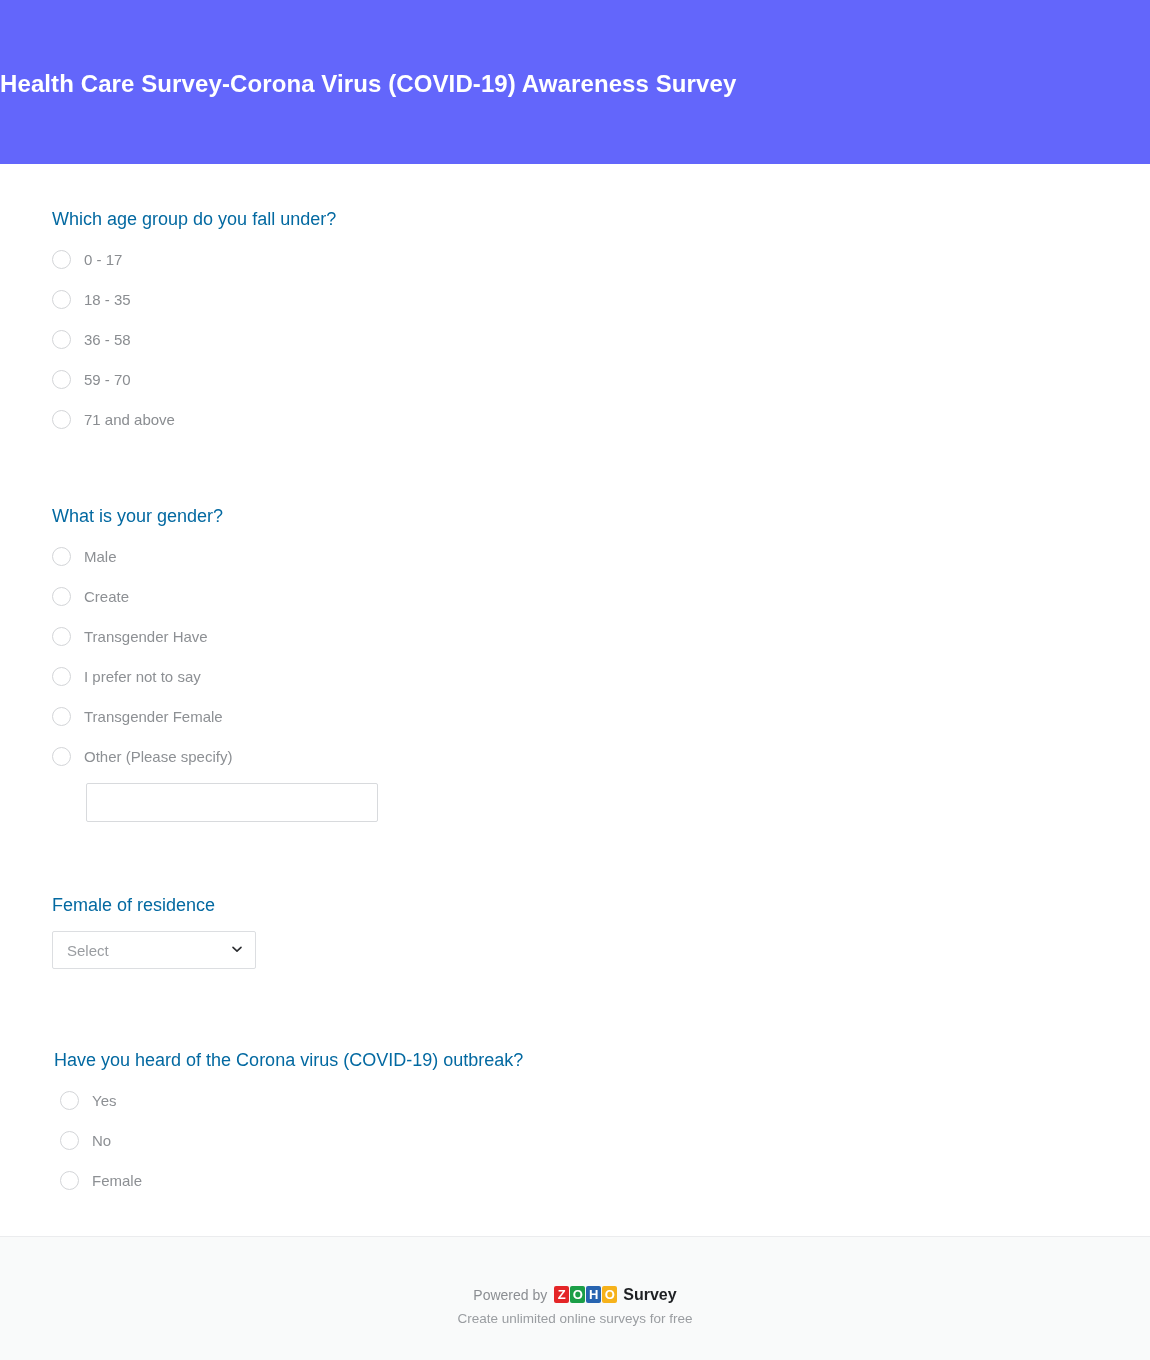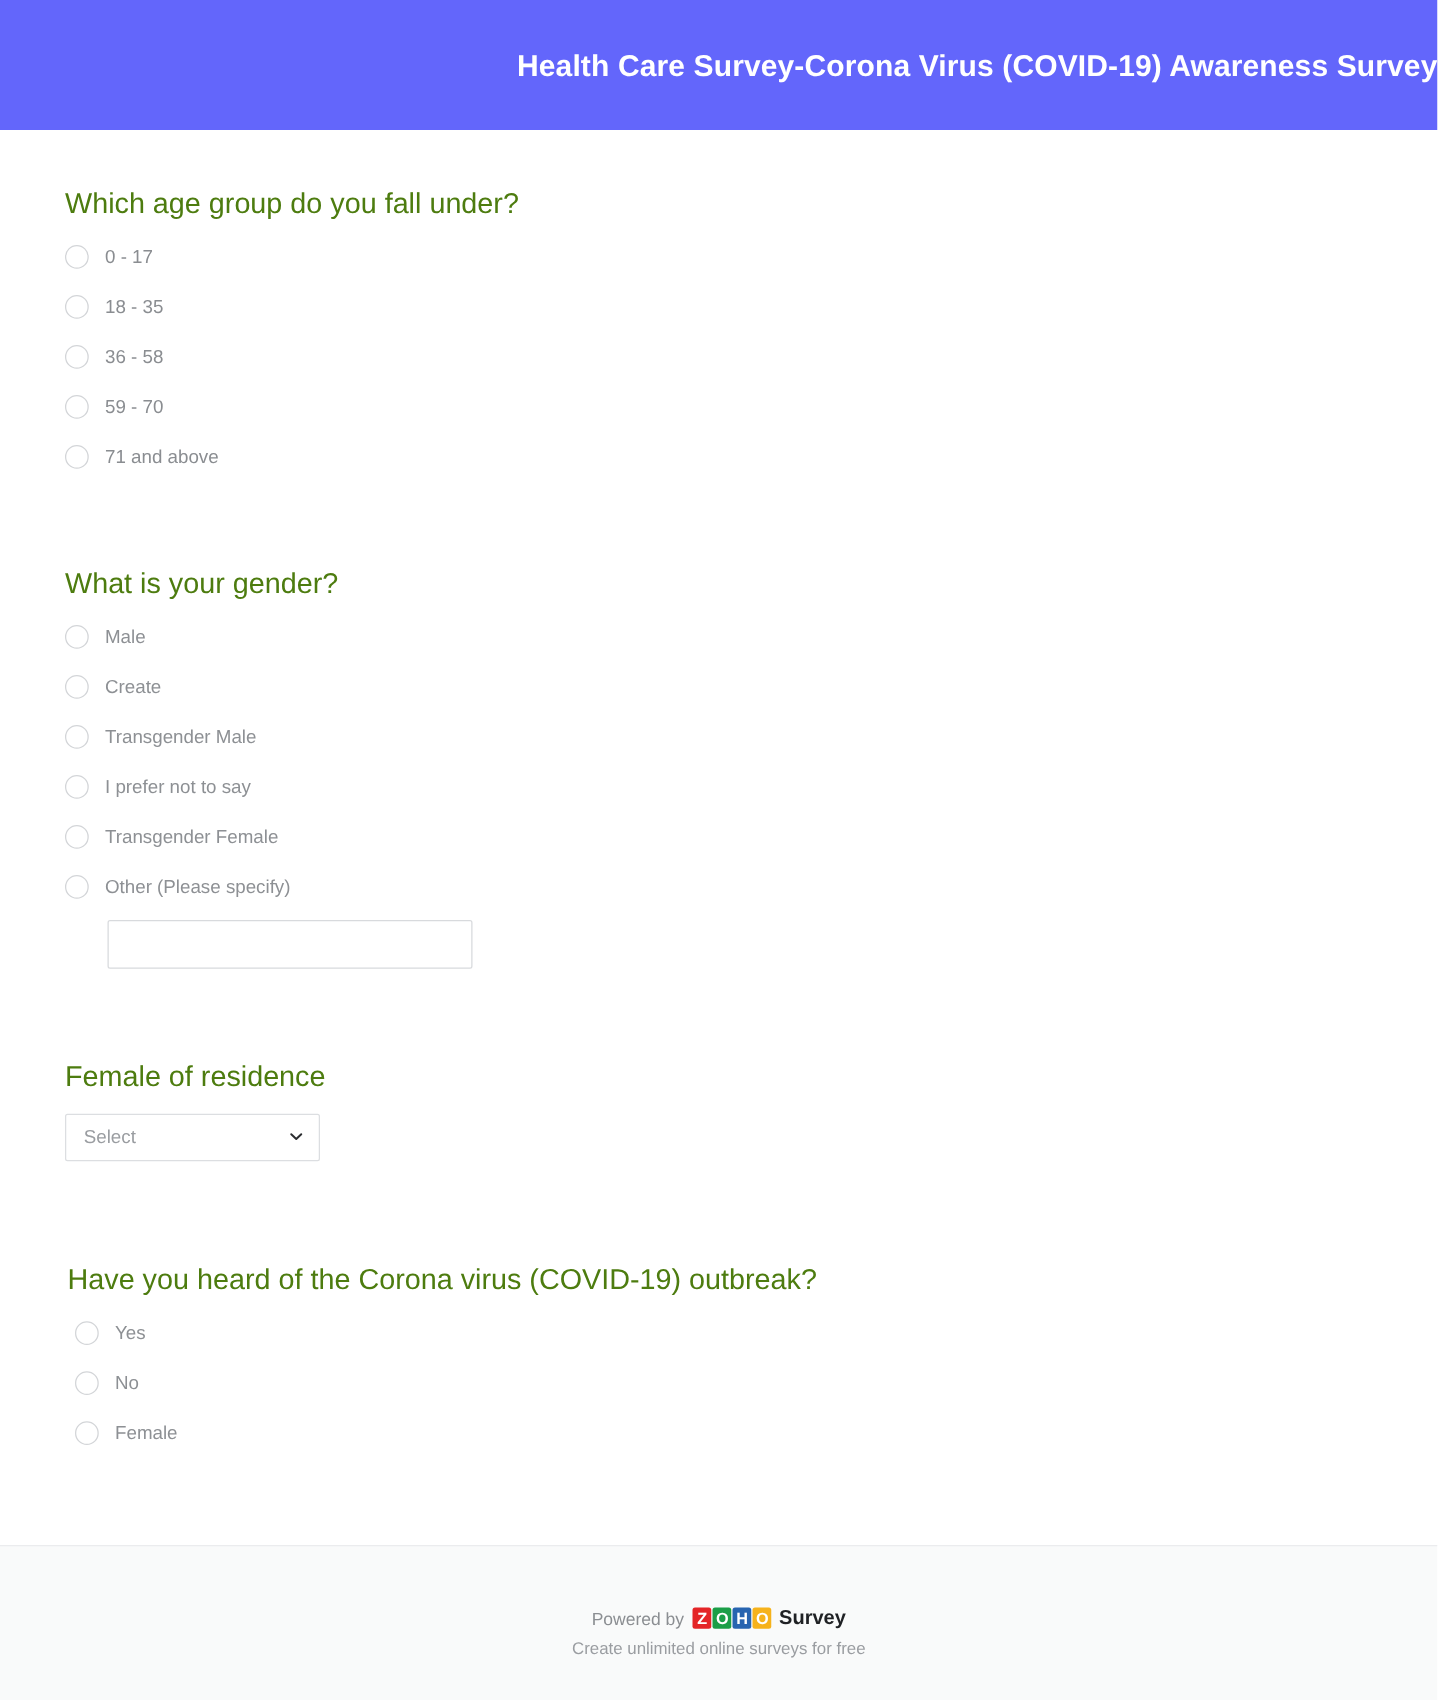--- a/index.html
+++ b/index.html
@@ -13,25 +13,25 @@
     height: 1360px;
     font-family: "Liberation Sans", sans-serif;
     -webkit-font-smoothing: antialiased;
     position: relative;
     overflow: hidden;
   }
 
   
   .survey-header {
     width: 100%;
-    height: 104px;
+    height: 164px;
     background: #6366fb;
     display: flex;
     align-items: center;
-    justify-content: flex-end;
+    justify-content: flex-start;
   }
   .survey-title {
     color: #ffffff;
     font-size: 24px;
     font-weight: bold;
     letter-spacing: 0.1px;
     text-align: center;
     margin: 0;
     padding-top: 4px;
   }
@@ -44,22 +44,22 @@
   }
   .question-block {
     padding-top: 0;
   }
   .q1 { margin-top: 44px; }
   .q2 { margin-top: 72px; }
   .q3 { margin-top: 72px; }
   .q4 { margin-top: 80px; padding-left: 2px; }
 
   .question-title {
-    font-size: 23px;
-    color: #4d7c0f;
+    font-size: 18px;
+    color: #0369a1;
     font-weight: normal;
     margin: 0 0 14px 0;
     line-height: 1.3;
   }
 
   .option-row {
     display: flex;
     align-items: center;
     height: 28px;
     margin-bottom: 12px;
@@ -235,21 +235,21 @@
     <div class="option-row">
       <span class="radio-circle"></span>
       <span class="option-label">Male</span>
     </div>
     <div class="option-row">
       <span class="radio-circle"></span>
       <span class="option-label">Create</span>
     </div>
     <div class="option-row">
       <span class="radio-circle"></span>
-      <span class="option-label">Transgender Male</span>
+      <span class="option-label">Transgender Have</span>
     </div>
     <div class="option-row">
       <span class="radio-circle"></span>
       <span class="option-label">I prefer not to say</span>
     </div>
     <div class="option-row">
       <span class="radio-circle"></span>
       <span class="option-label">Transgender Female</span>
     </div>
     <div class="option-row">

